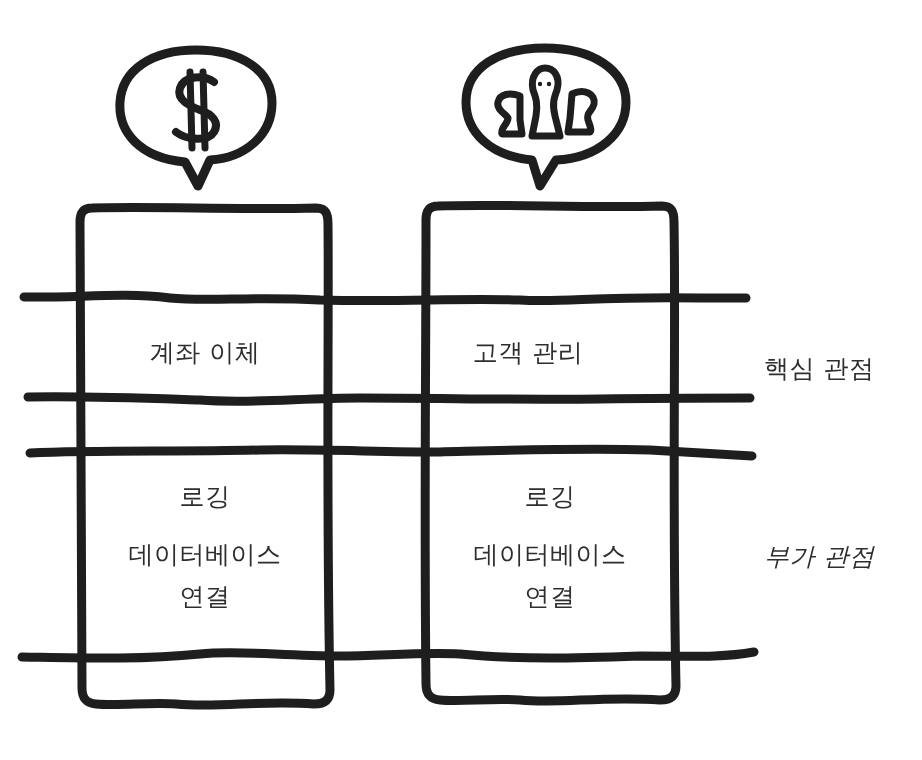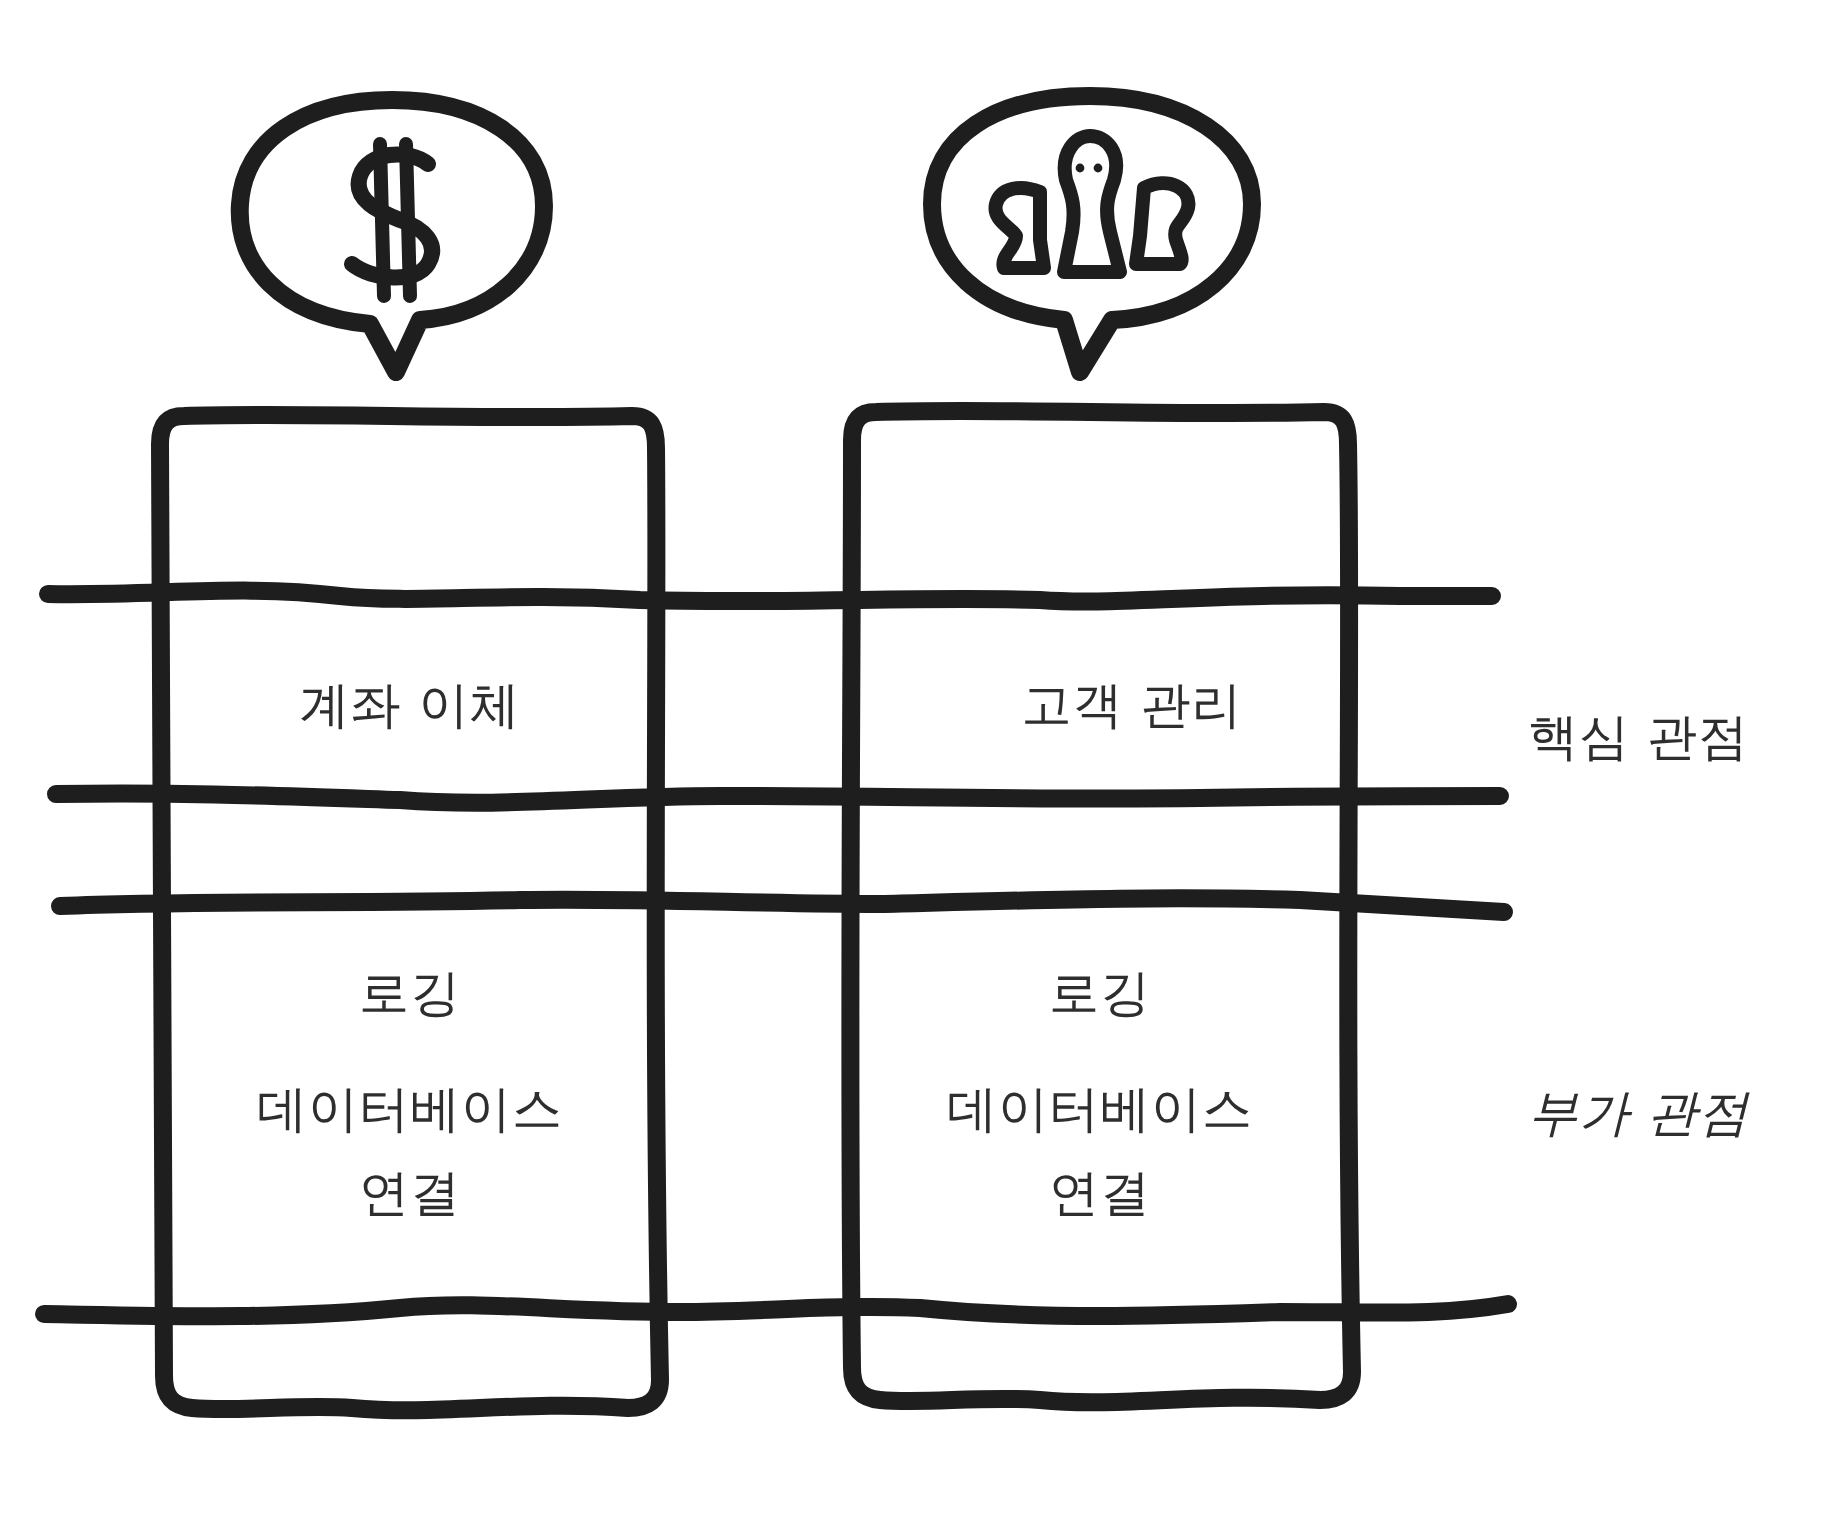--- a/index.html
+++ b/index.html
@@ -46,19 +46,19 @@
     <path d="M30,453 C100,450 180,452 260,450 C320,449 380,452 440,452 C520,450 580,448 650,450 L752,456"></path>
     <path d="M22,657 C80,658 140,660 200,654 C240,650 280,656 340,656 C380,656 420,652 460,654 C520,660 580,658 640,656 C690,656 720,658 754,652"></path>
   </g>
 </svg>
 
 <div class="label" style="left:110px; top:336px; width:190px;">계좌 이체</div>
 <div class="label" style="left:110px; top:480px; width:190px;">로깅</div>
 <div class="label" style="left:110px; top:538px; width:190px;">데이터베이스</div>
 <div class="label" style="left:110px; top:580px; width:190px;">연결</div>
 
-<div class="label" style="left:471px; top:336px; width:190px;">고객 관리</div>
+<div class="label" style="left:433px; top:336px; width:190px;">고객 관리</div>
 <div class="label" style="left:455px; top:480px; width:190px;">로깅</div>
 <div class="label" style="left:455px; top:538px; width:190px;">데이터베이스</div>
 <div class="label" style="left:455px; top:580px; width:190px;">연결</div>
 
 <div class="label right" style="left:764px; top:352px;">핵심 관점</div>
 <div class="label right" style="left:764px; top:540px;font-style:italic;">부가 관점</div>
 
 </body></html>

